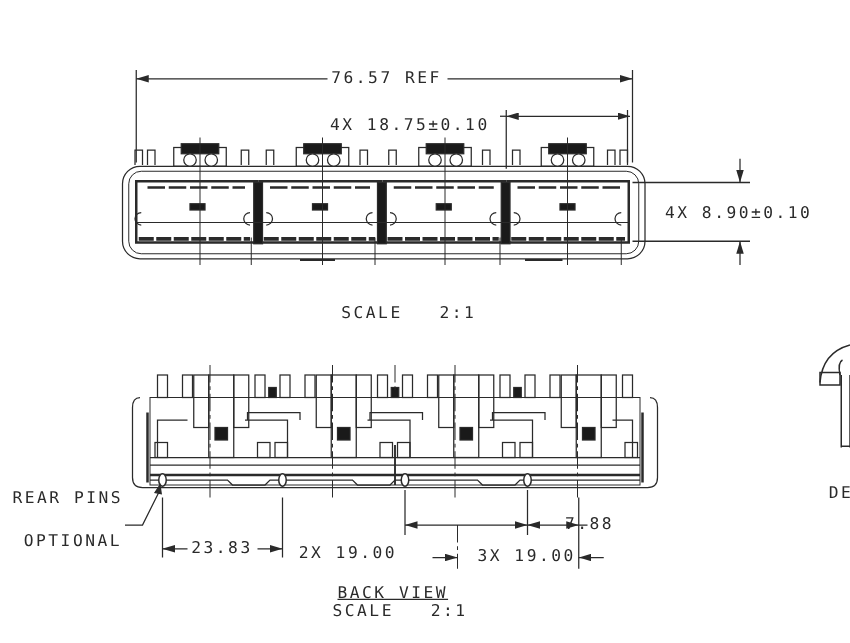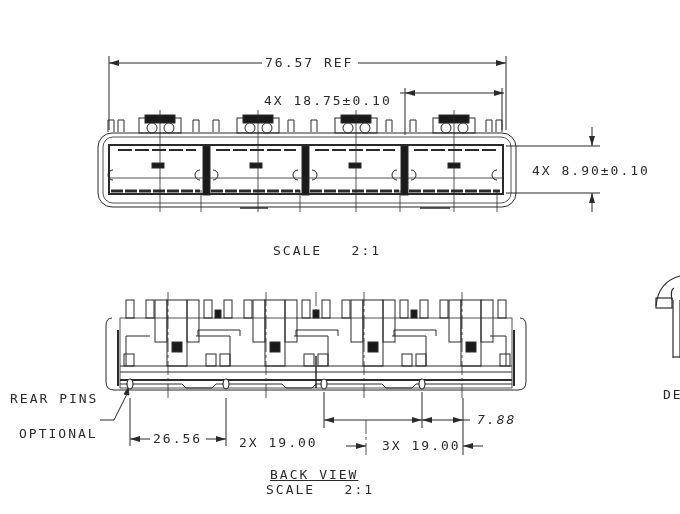--- a/index.html
+++ b/index.html
@@ -248,22 +248,22 @@
 </svg>
 
 
 <div class="lbl" style="left:265px; top:56px;">76.57 REF</div>
 <div class="lbl" style="left:264px; top:94px;">4X 18.75±0.10</div>
 <div class="lbl" style="left:532px; top:164px;">4X 8.90±0.10</div>
 <div class="lbl" style="left:273px; top:244px; white-space:pre;">SCALE   2:1</div>
 
 <div class="lbl" style="left:10px; top:392px;">REAR PINS</div>
 <div class="lbl" style="left:19px; top:427px;">OPTIONAL</div>
-<div class="lbl" style="left:153px; top:432px;">26.56</div>
+<div class="lbl" style="left:153px; top:432px;">23.83</div>
 <div class="lbl" style="left:239px; top:413px;margin-top:23px;">2X 19.00</div>
-<div class="lbl nobg" style="left:477px; top:413px;font-style:italic;">7.88</div>
+<div class="lbl nobg" style="left:452px; top:413px;">7.88</div>
 <div class="lbl" style="left:382px; top:439px;">3X 19.00</div>
 <div class="lbl" style="left:270px; top:468px;text-decoration:underline;">BACK VIEW</div>
 <div class="lbl" style="left:266px; top:483px; white-space:pre;">SCALE   2:1</div>
 
 <div class="lbl" style="left:663px; top:388px;">DE</div>
 <div class="lbl" style="left:680px; top:403px;">SC</div>
 </div>
 
 </body></html>

